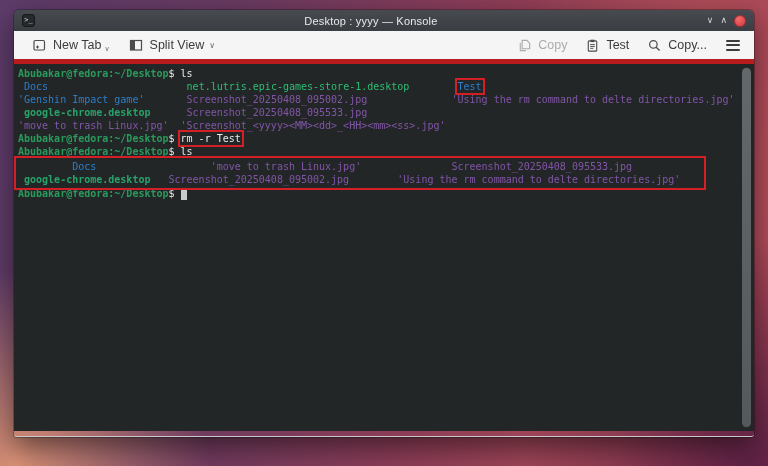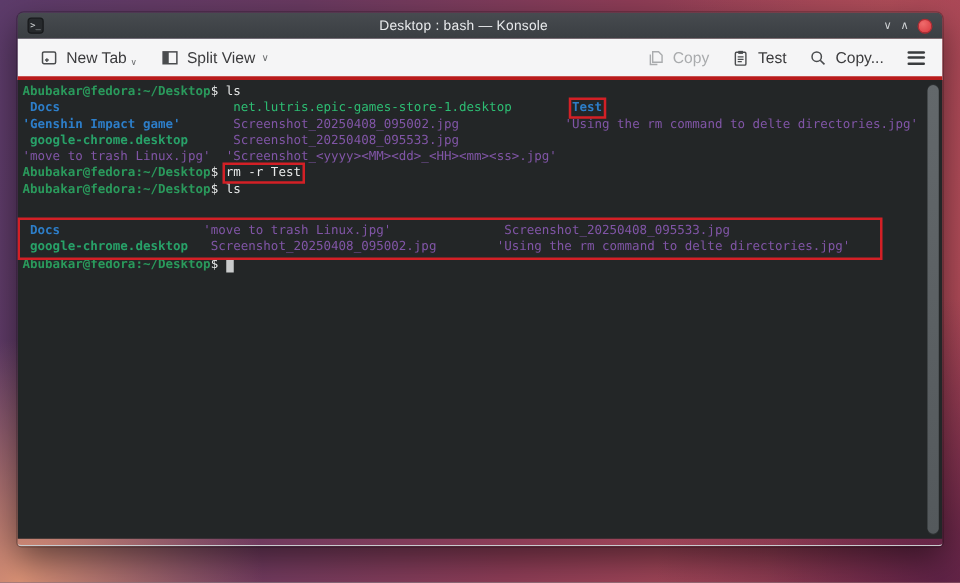--- a/index.html
+++ b/index.html
@@ -34,21 +34,21 @@
   .tb-title { flex:1; text-align:center; letter-spacing:0.2px; }
   .tb-controls { display:flex; align-items:center; gap:7px; }
   .tb-btn { color:#cfd2d4; font-size:9px; line-height:1; cursor:default; }
   .close-btn {
     width:12px; height:12px; border-radius:50%;
     background:radial-gradient(circle at 35% 30%, #ef6b6b, #d8383f);
     border:1px solid #b02c33;
     color:#7e1218; font-size:8px; line-height:10px; text-align:center; font-weight:bold;
   }
   .toolbar {
-    height:33px; background:#f5f5f6; border-bottom:3px solid #b91c1c;
+    height:33px; background:#f5f5f6; border-bottom:5px solid #b91c1c;
     display:flex; align-items:center; padding:0 10px; gap:4px;
     color:#3c3c3e; font-size:12.5px;
   }
   .tool-btn { display:flex; align-items:center; gap:6px; padding:5px 7px; border-radius:3px; }
   .tool-btn svg { display:block; }
   .tool-btn.disabled { color:#a9abad; }
   .spacer { flex:1; }
   .chev { font-size:8px; color:#6a6c6e; margin-left:-1px; }
   .chev-small { font-size:7px; color:#6a6c6e; margin-left:-3px; position:relative; top:4px; }
   .burger { display:flex; flex-direction:column; gap:2.5px; padding:5px 4px 5px 8px; }
@@ -57,44 +57,44 @@
   .terminal {
     position:relative; height:367px; background:#232627;
     padding:3px 14px 0 4px;
     font-family:"DejaVu Sans Mono", monospace;
     font-size:10px; line-height:13px;
     color:var(--cmd,#e8eaea);
   }
   .term-line { white-space:pre; }
   .c-prompt { color:var(--prompt); font-weight:bold; }
   .c-cmd    { color:var(--cmd); }
-  .c-dir    { color:var(--dir); font-weight:bold; }
+  .c-dir    { color:var(--dir); font-weight:normal; }
   .c-exec   { color:var(--exec); font-weight:normal; }
   .c-exec2  { color:var(--exec2); font-weight:bold; }
   .c-img    { color:var(--img); }
   .seg-box  { outline:2px solid var(--boxred); outline-offset:1px; }
-  .boxed-block { width:fit-content; outline:2px solid var(--boxred); outline-offset:2px; padding-right:22px; margin:20px 0 1px 0; }
+  .boxed-block { width:fit-content; outline:2px solid var(--boxred); outline-offset:2px; padding-right:22px; margin:2px 0 1px 0;text-align:center; }
   .cursor { display:inline-block; width:6px; height:11px; background:#c9cbcc; vertical-align:-2px; }
   .scrollbar-track {
     position:absolute; top:3px; bottom:3px; right:3px; width:9px;
     background:#2b2f31; border-radius:4.5px;
   }
   .scrollbar-thumb {
     position:absolute; top:1px; bottom:1px; left:0; right:0;
     background:linear-gradient(#63686b,#54595c); border-radius:4.5px;
   }
 </style>
 </head>
 <body>
 
 <div class="window">
 
   <div class="titlebar">
     <div class="app-icon">&gt;_</div>
-    <div class="tb-title">Desktop : bash — Konsole</div>
+    <div class="tb-title">Desktop : yyyy — Konsole</div>
     <div class="tb-controls">
       <span class="tb-btn">∨</span>
       <span class="tb-btn">∧</span>
       <span class="close-btn"></span>
     </div>
   </div>
 
   <div class="toolbar">
     <div class="tool-btn">
       <span>

